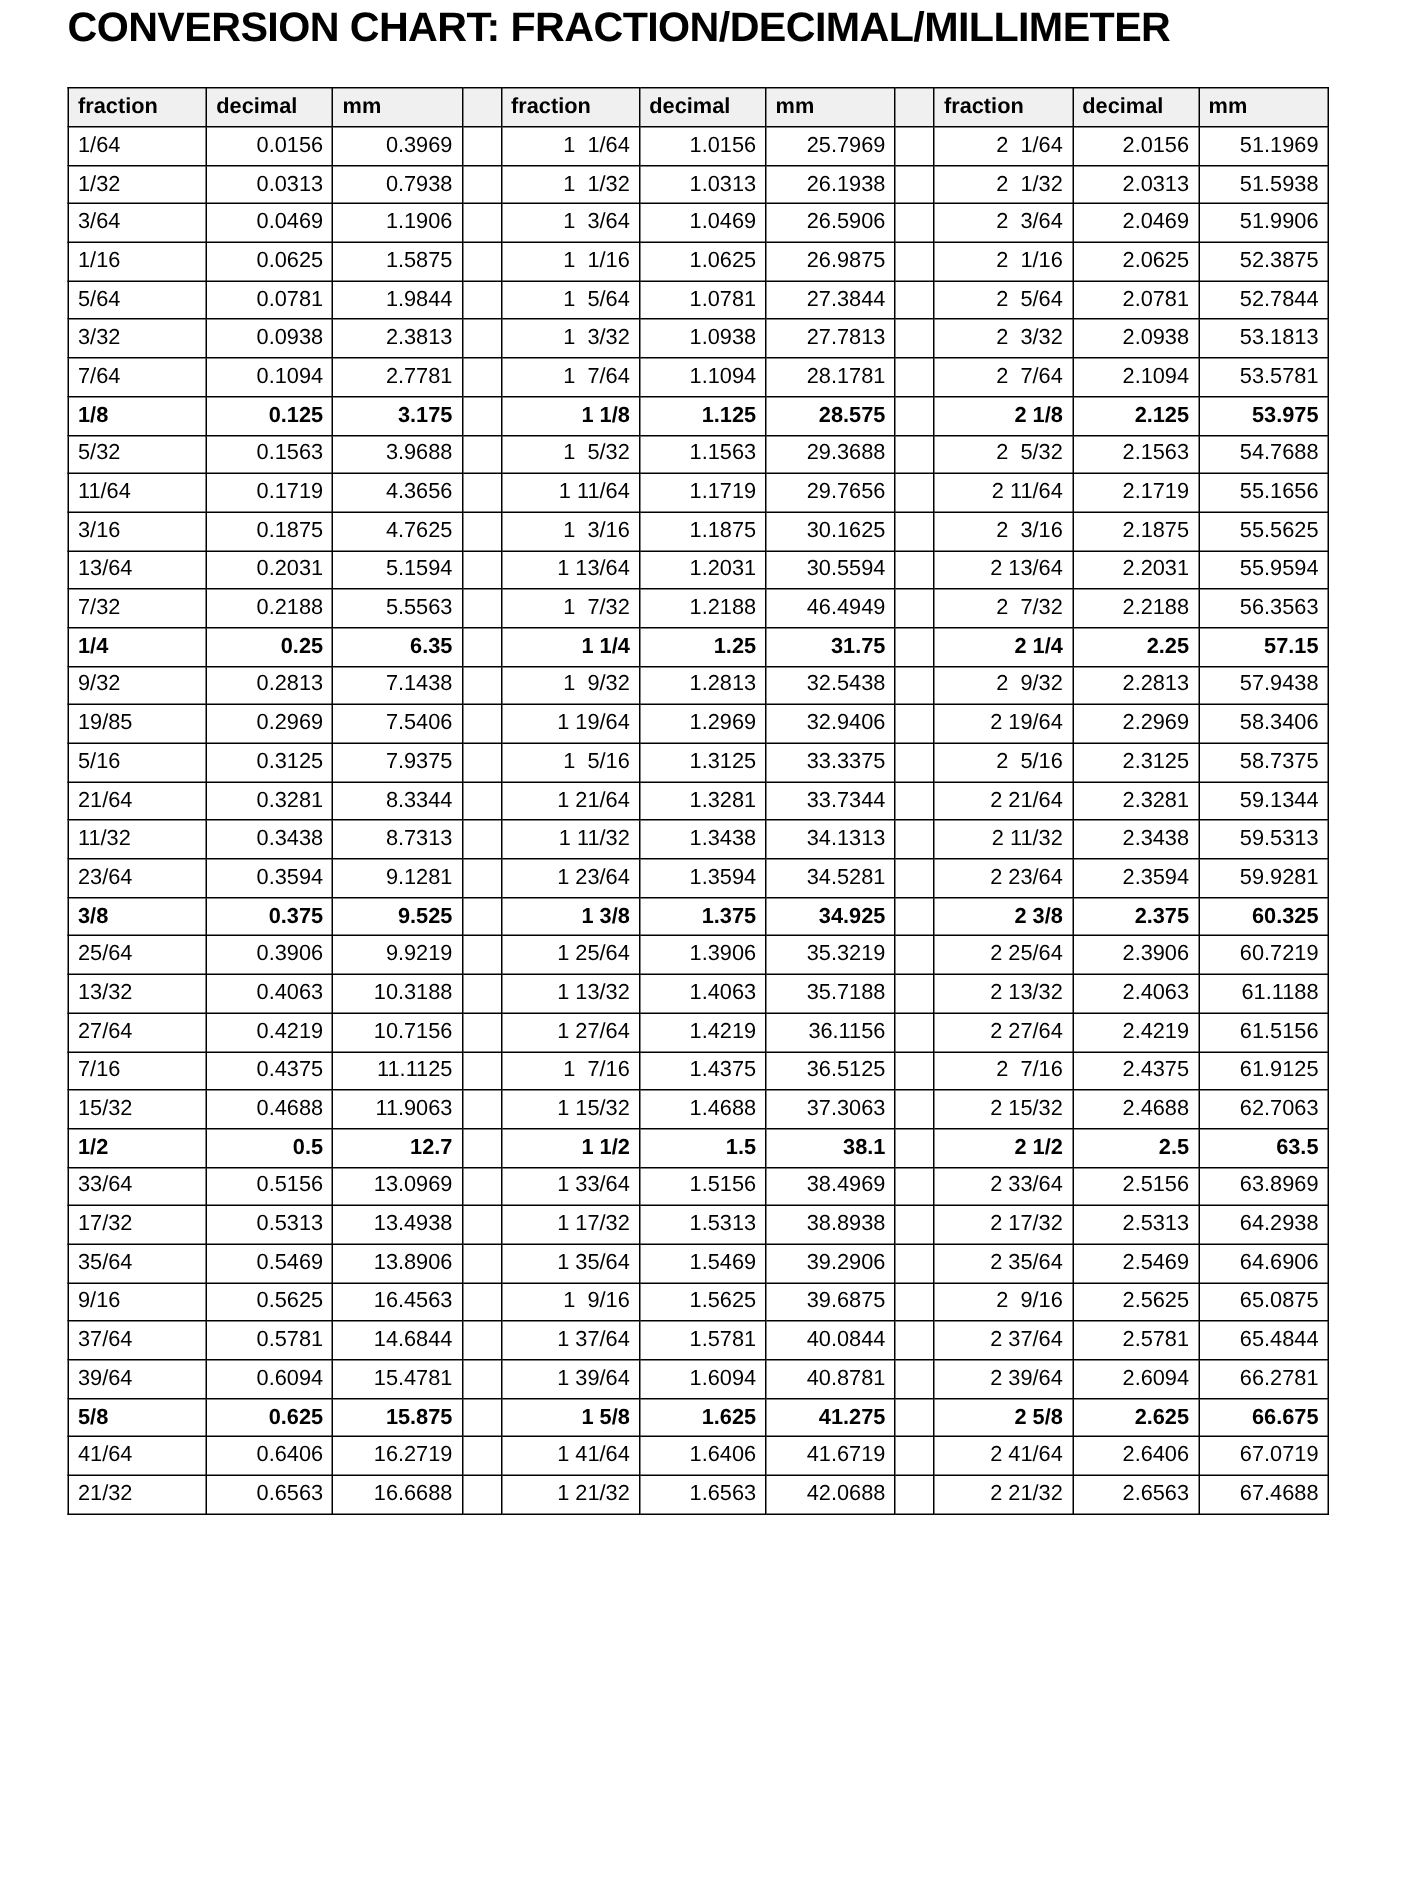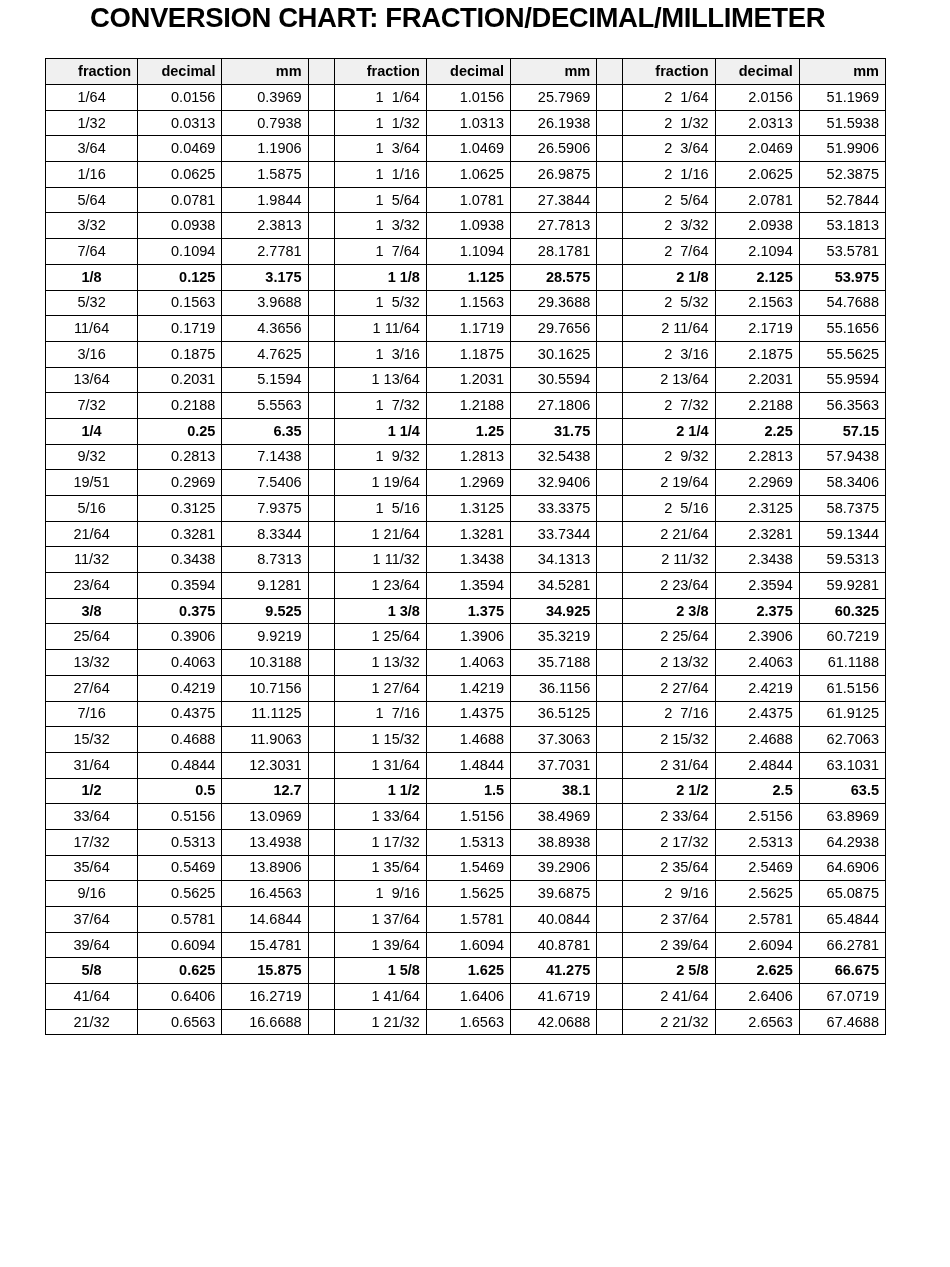--- a/index.html
+++ b/index.html
@@ -21,21 +21,20 @@
   }
   .page-title {
     position: absolute;
     left: 45px;
     top: 1px;
     font-size: 27.5px;
     font-weight: bold;
     letter-spacing: -0.4px;
     white-space: nowrap;
     line-height: 34px;
-    margin-left: 45px;
   }
   .table-wrap {
     position: absolute;
     left: 45px;
     top: 58px;
     width: 841px;
   }
   table.conv {
     border-collapse: collapse;
     table-layout: fixed;
@@ -48,31 +47,31 @@
     padding: 0 6px;
     font-weight: normal;
     box-sizing: border-box;
     line-height: 23px;
     overflow: hidden;
     white-space: pre;
   }
   table.conv th {
     background: #f0f0f0;
     font-weight: bold;
-    text-align: right;
+    text-align: left;
     font-size: 14.5px;
     height: 26px;
   }
   
   col.c-frac  { width: 92px; }
   col.c-dec   { width: 84px; }
   col.c-mm    { width: 86px; }
   col.c-gap   { width: 26px; }
 
-  td.frac-a { text-align: center; }
+  td.frac-a { text-align: left; }
   td.frac-b { text-align: right; }
   td.dec, td.mm { text-align: right; }
   td.gap, th.gap { border-left: 1px solid #000; border-right: 1px solid #000; background: #ffffff; }
   th.gap { background: #f0f0f0; }
   tr.bold td { font-weight: bold; }
   tr.bold td.gap { font-weight: normal; }
 </style>
 </head>
 <body>
 
@@ -267,21 +266,21 @@
             <td class="dec">2.2031</td>
             <td class="mm">55.9594</td>
           </tr>
           <tr>
             <td class="frac-a">7/32</td>
             <td class="dec">0.2188</td>
             <td class="mm">5.5563</td>
             <td class="gap"></td>
             <td class="frac-b">1  7/32</td>
             <td class="dec">1.2188</td>
-            <td class="mm">27.1806</td>
+            <td class="mm">46.4949</td>
             <td class="gap"></td>
             <td class="frac-b">2  7/32</td>
             <td class="dec">2.2188</td>
             <td class="mm">56.3563</td>
           </tr>
           <tr class="bold">
             <td class="frac-a">1/4</td>
             <td class="dec">0.25</td>
             <td class="mm">6.35</td>
             <td class="gap"></td>
@@ -300,21 +299,21 @@
             <td class="gap"></td>
             <td class="frac-b">1  9/32</td>
             <td class="dec">1.2813</td>
             <td class="mm">32.5438</td>
             <td class="gap"></td>
             <td class="frac-b">2  9/32</td>
             <td class="dec">2.2813</td>
             <td class="mm">57.9438</td>
           </tr>
           <tr>
-            <td class="frac-a">19/51</td>
+            <td class="frac-a">19/85</td>
             <td class="dec">0.2969</td>
             <td class="mm">7.5406</td>
             <td class="gap"></td>
             <td class="frac-b">1 19/64</td>
             <td class="dec">1.2969</td>
             <td class="mm">32.9406</td>
             <td class="gap"></td>
             <td class="frac-b">2 19/64</td>
             <td class="dec">2.2969</td>
             <td class="mm">58.3406</td>
@@ -441,33 +440,20 @@
             <td class="dec">0.4688</td>
             <td class="mm">11.9063</td>
             <td class="gap"></td>
             <td class="frac-b">1 15/32</td>
             <td class="dec">1.4688</td>
             <td class="mm">37.3063</td>
             <td class="gap"></td>
             <td class="frac-b">2 15/32</td>
             <td class="dec">2.4688</td>
             <td class="mm">62.7063</td>
-          </tr>
-          <tr>
-            <td class="frac-a">31/64</td>
-            <td class="dec">0.4844</td>
-            <td class="mm">12.3031</td>
-            <td class="gap"></td>
-            <td class="frac-b">1 31/64</td>
-            <td class="dec">1.4844</td>
-            <td class="mm">37.7031</td>
-            <td class="gap"></td>
-            <td class="frac-b">2 31/64</td>
-            <td class="dec">2.4844</td>
-            <td class="mm">63.1031</td>
           </tr>
           <tr class="bold">
             <td class="frac-a">1/2</td>
             <td class="dec">0.5</td>
             <td class="mm">12.7</td>
             <td class="gap"></td>
             <td class="frac-b">1 1/2</td>
             <td class="dec">1.5</td>
             <td class="mm">38.1</td>
             <td class="gap"></td>

